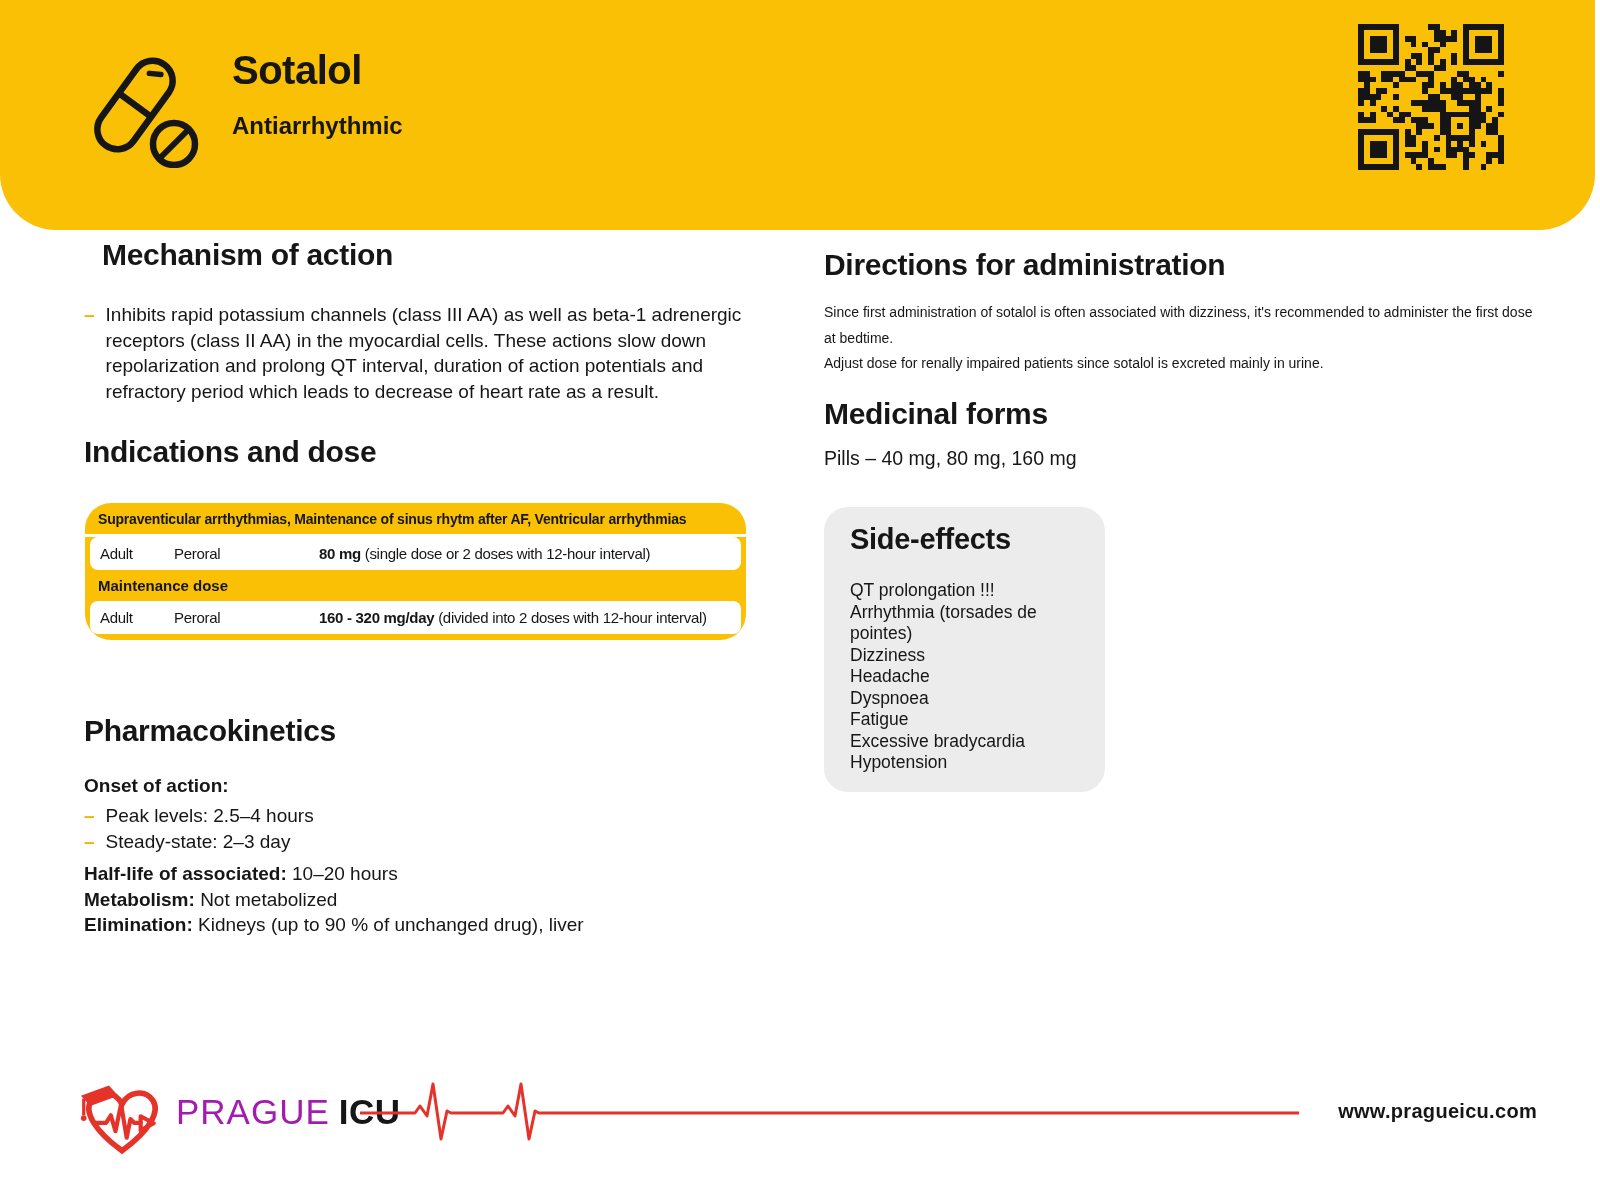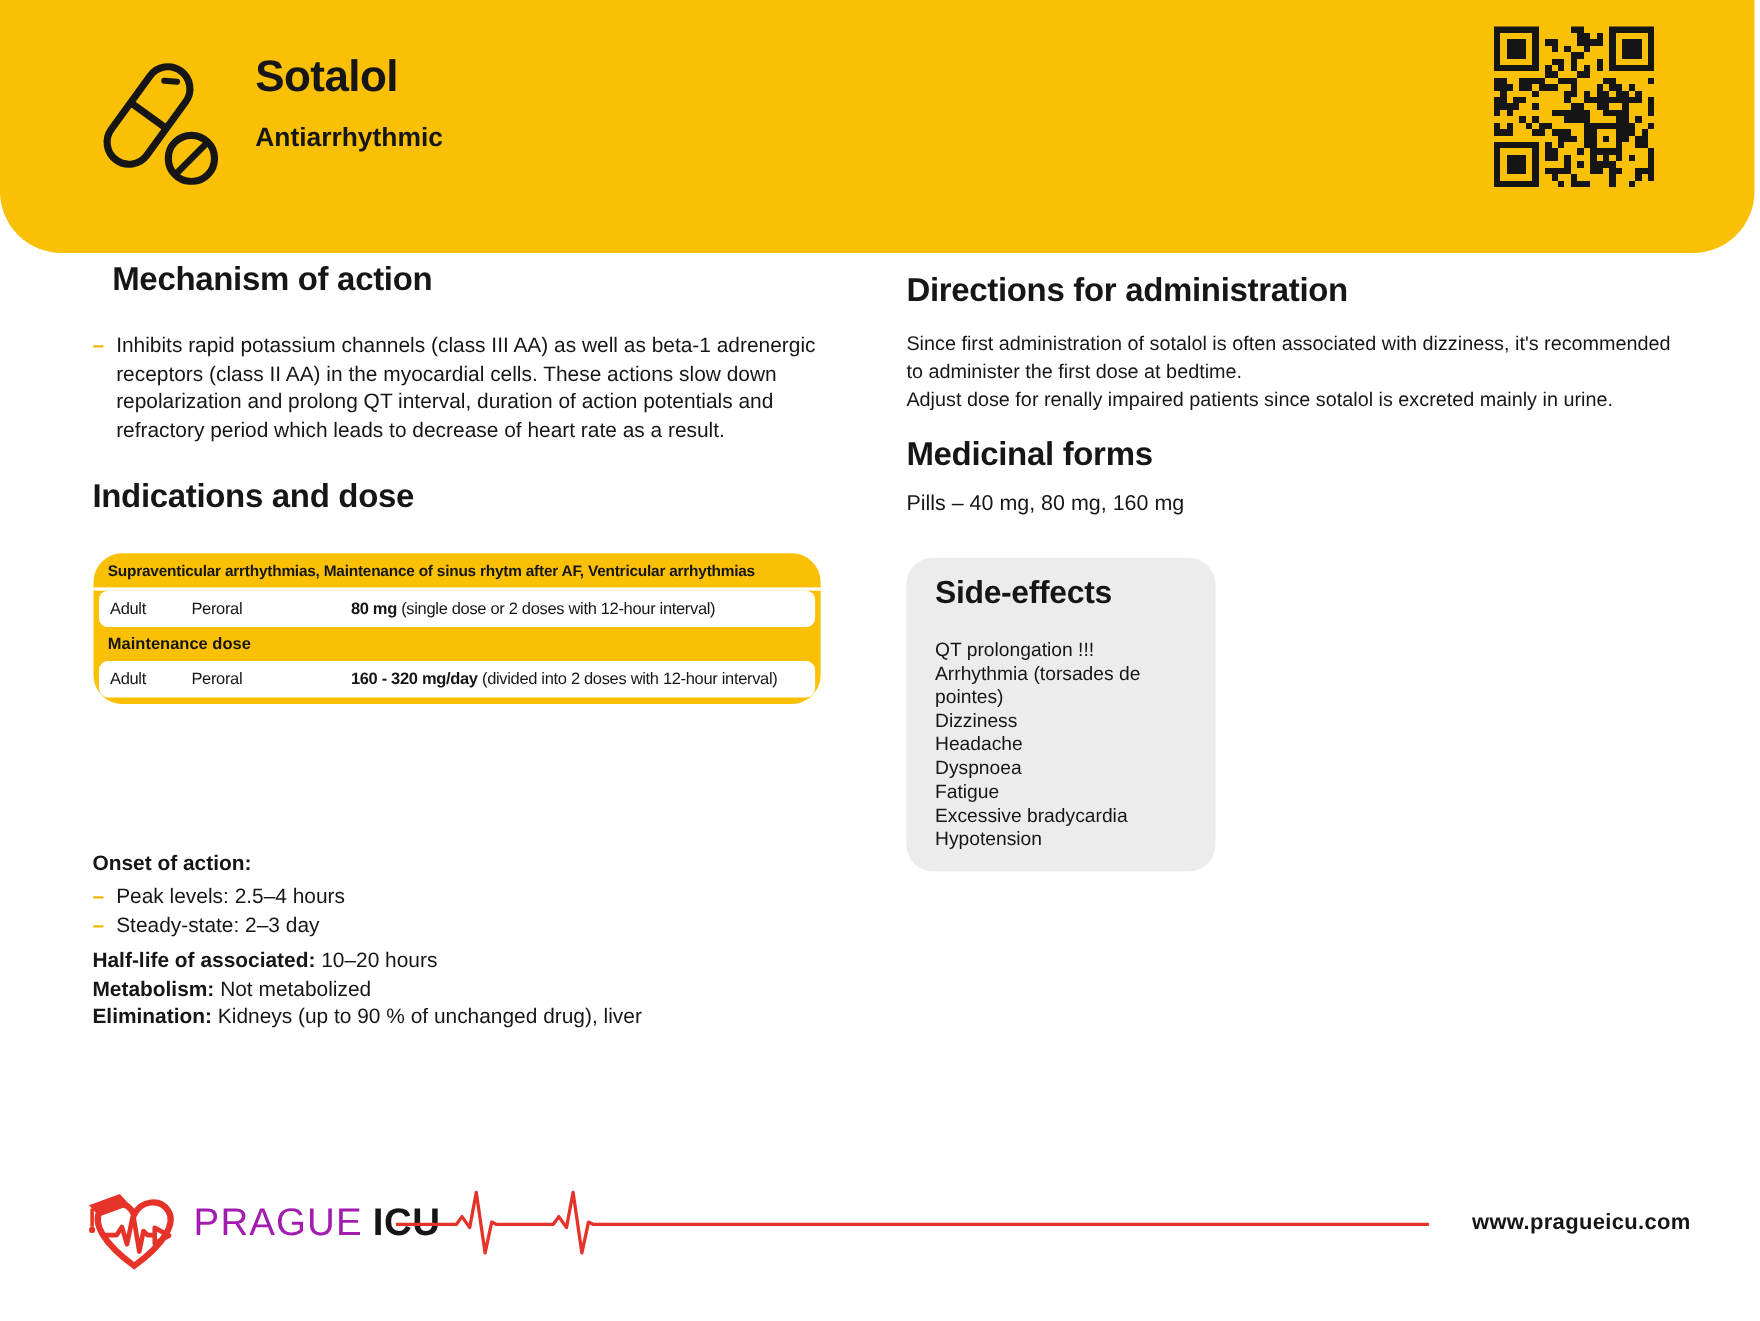--- a/index.html
+++ b/index.html
@@ -303,20 +303,21 @@
       <span class="c-dose"><b>80 mg</b><span> (single dose or 2 doses with 12-hour interval)</span></span>
     </div>
     <div class="t-sub">Maintenance dose</div>
     <div class="t-row">
       <span class="c-who">Adult</span>
       <span class="c-route">Peroral</span>
       <span class="c-dose"><b>160 - 320 mg/day</b><span> (divided into 2 doses with 12-hour interval)</span></span>
     </div>
   </div>
 
+  <div class="h1" style="left:84px;top:714px;">Pharmacokinetics</div>
 
   <div style="position:absolute;left:84px;top:775px;font-size:19px;" class="pk-label">Onset of action:</div>
 
   <div class="pk-bullets">
     <div class="row">
       <span class="dash">–</span>
       <span>Peak levels: 2.5–4 hours</span>
     </div>
     <div class="row">
       <span class="dash">–</span>
@@ -325,21 +326,21 @@
   </div>
 
   <div class="pk-lines">
     <div><span class="pk-label">Half-life of associated:</span><span> 10–20 hours</span></div>
     <div><span class="pk-label">Metabolism:</span><span> Not metabolized</span></div>
     <div><span class="pk-label">Elimination:</span><span> Kidneys (up to 90 % of unchanged drug), liver</span></div>
   </div>
 
   <div class="h1" style="left:824px;top:248px;">Directions for administration</div>
 
-  <div class="dir-para body-text" style="font-size:18px;">
+  <div class="dir-para body-text" style="font-size:14px;">
     <div>Since first administration of sotalol is often associated with dizziness, it's recommended to administer the first dose at bedtime.</div>
     <div>Adjust dose for renally impaired patients since sotalol is excreted mainly in urine.</div>
   </div>
 
   <div class="h1" style="left:824px;top:397px;">Medicinal forms</div>
   <div class="forms-text">Pills – 40 mg, 80 mg, 160 mg</div>
 
   <div class="se-box">
     <div class="se-h">Side-effects</div>
     <ul>

